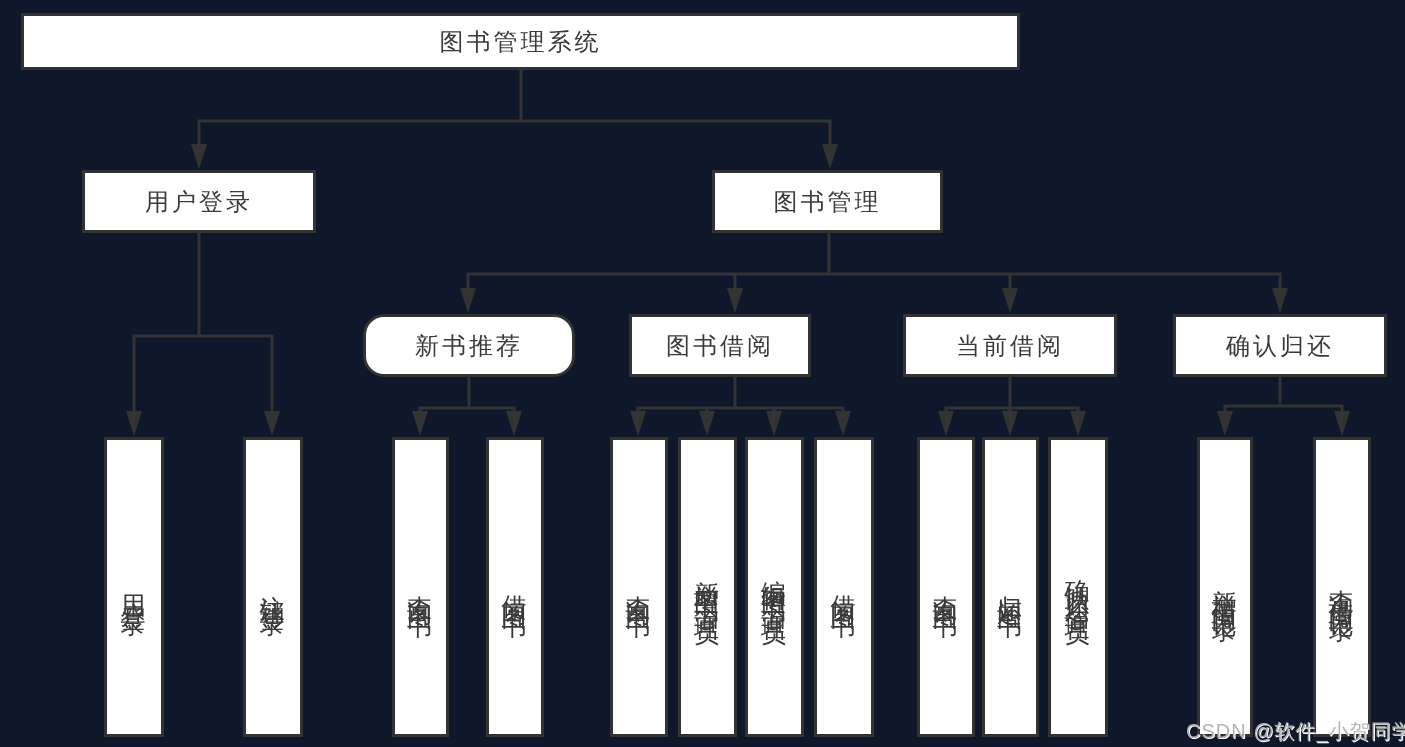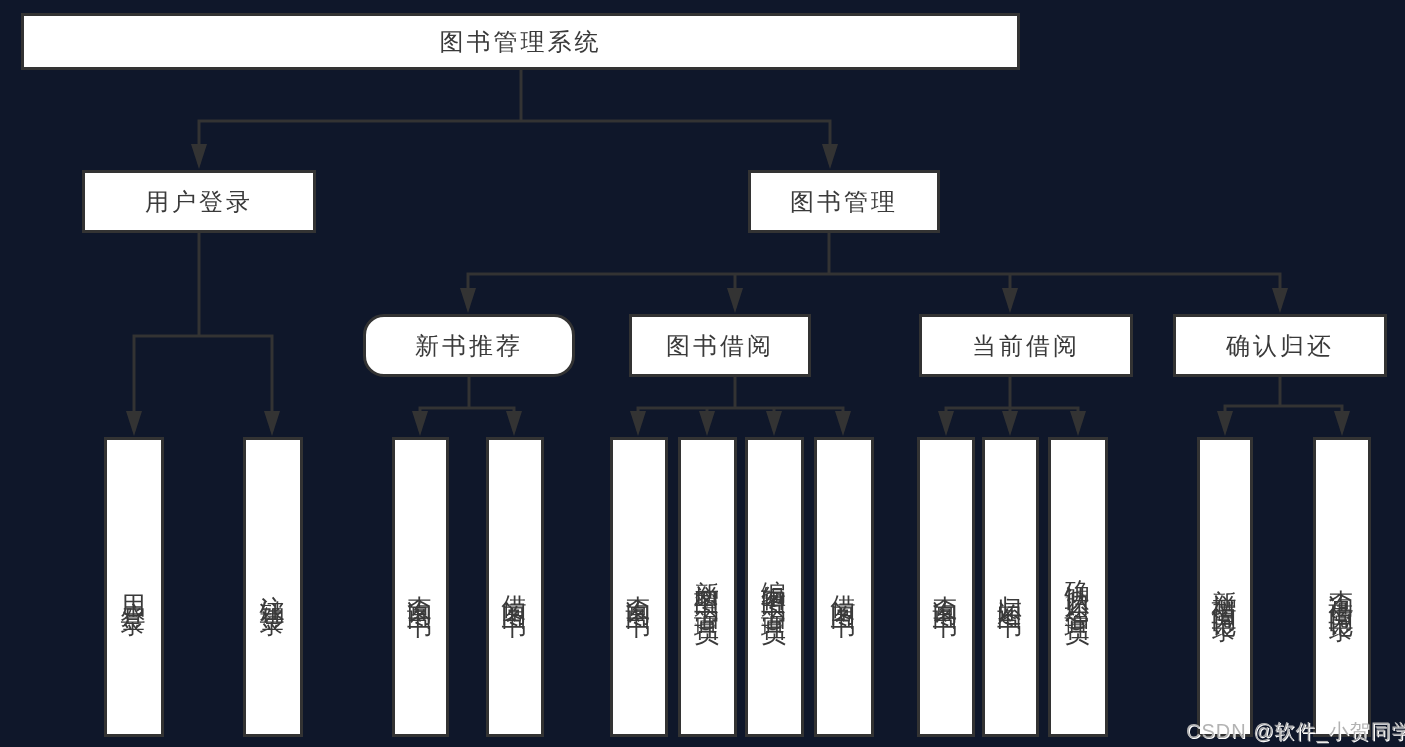--- a/index.html
+++ b/index.html
@@ -24,25 +24,25 @@
     color: #3a3a3a;
     display: flex;
     align-items: center;
     justify-content: center;
     text-align: center;
   }
   .hnode { font-size: 24px; letter-spacing: 3px; white-space: nowrap; }
   .root-node  { left: 21px;  top: 13px;  width: 999px; height: 57px; }
   .lvl2 { top: 170px; height: 63px; }
   .n-user-login { left: 82px;  width: 234px; }
-  .n-book-mgmt  { left: 748px; width: 192px; }
+  .n-book-mgmt  { left: 712px; width: 231px; }
   .lvl3 { top: 314px; height: 63px; }
   .n-l3-0 { left: 363px;  width: 212px; border-radius: 21px; }
   .n-l3-1 { left: 629px;  width: 182px; }
-  .n-l3-2 { left: 903px;  width: 214px; margin-left: 16px; }
+  .n-l3-2 { left: 903px;  width: 214px; }
   .n-l3-3 { left: 1173px; width: 214px; }
   .leaf { top: 437px; height: 300px; }
   .vtext {
     writing-mode: vertical-lr;
     text-orientation: mixed;
     font-size: 25px;
     letter-spacing: 6px;
     color: #3a3a3a;
     white-space: nowrap;
   }

